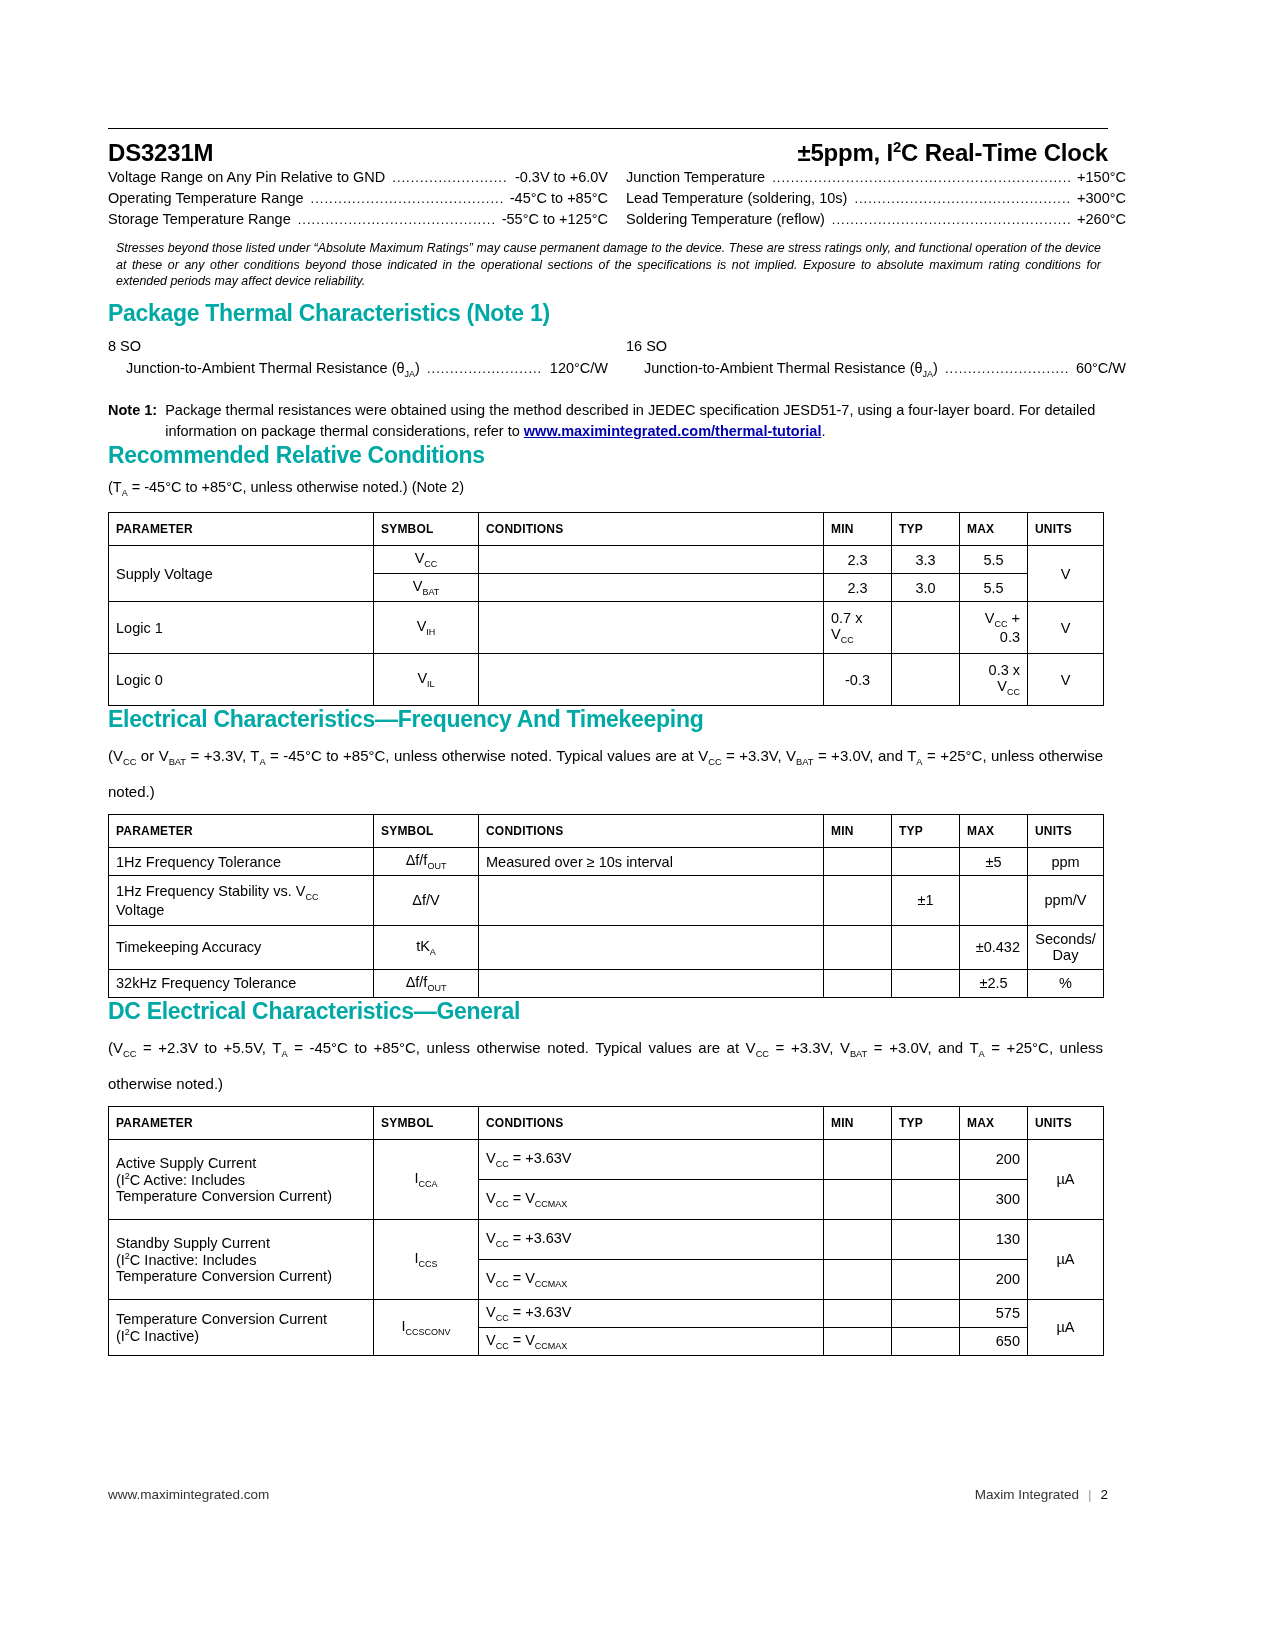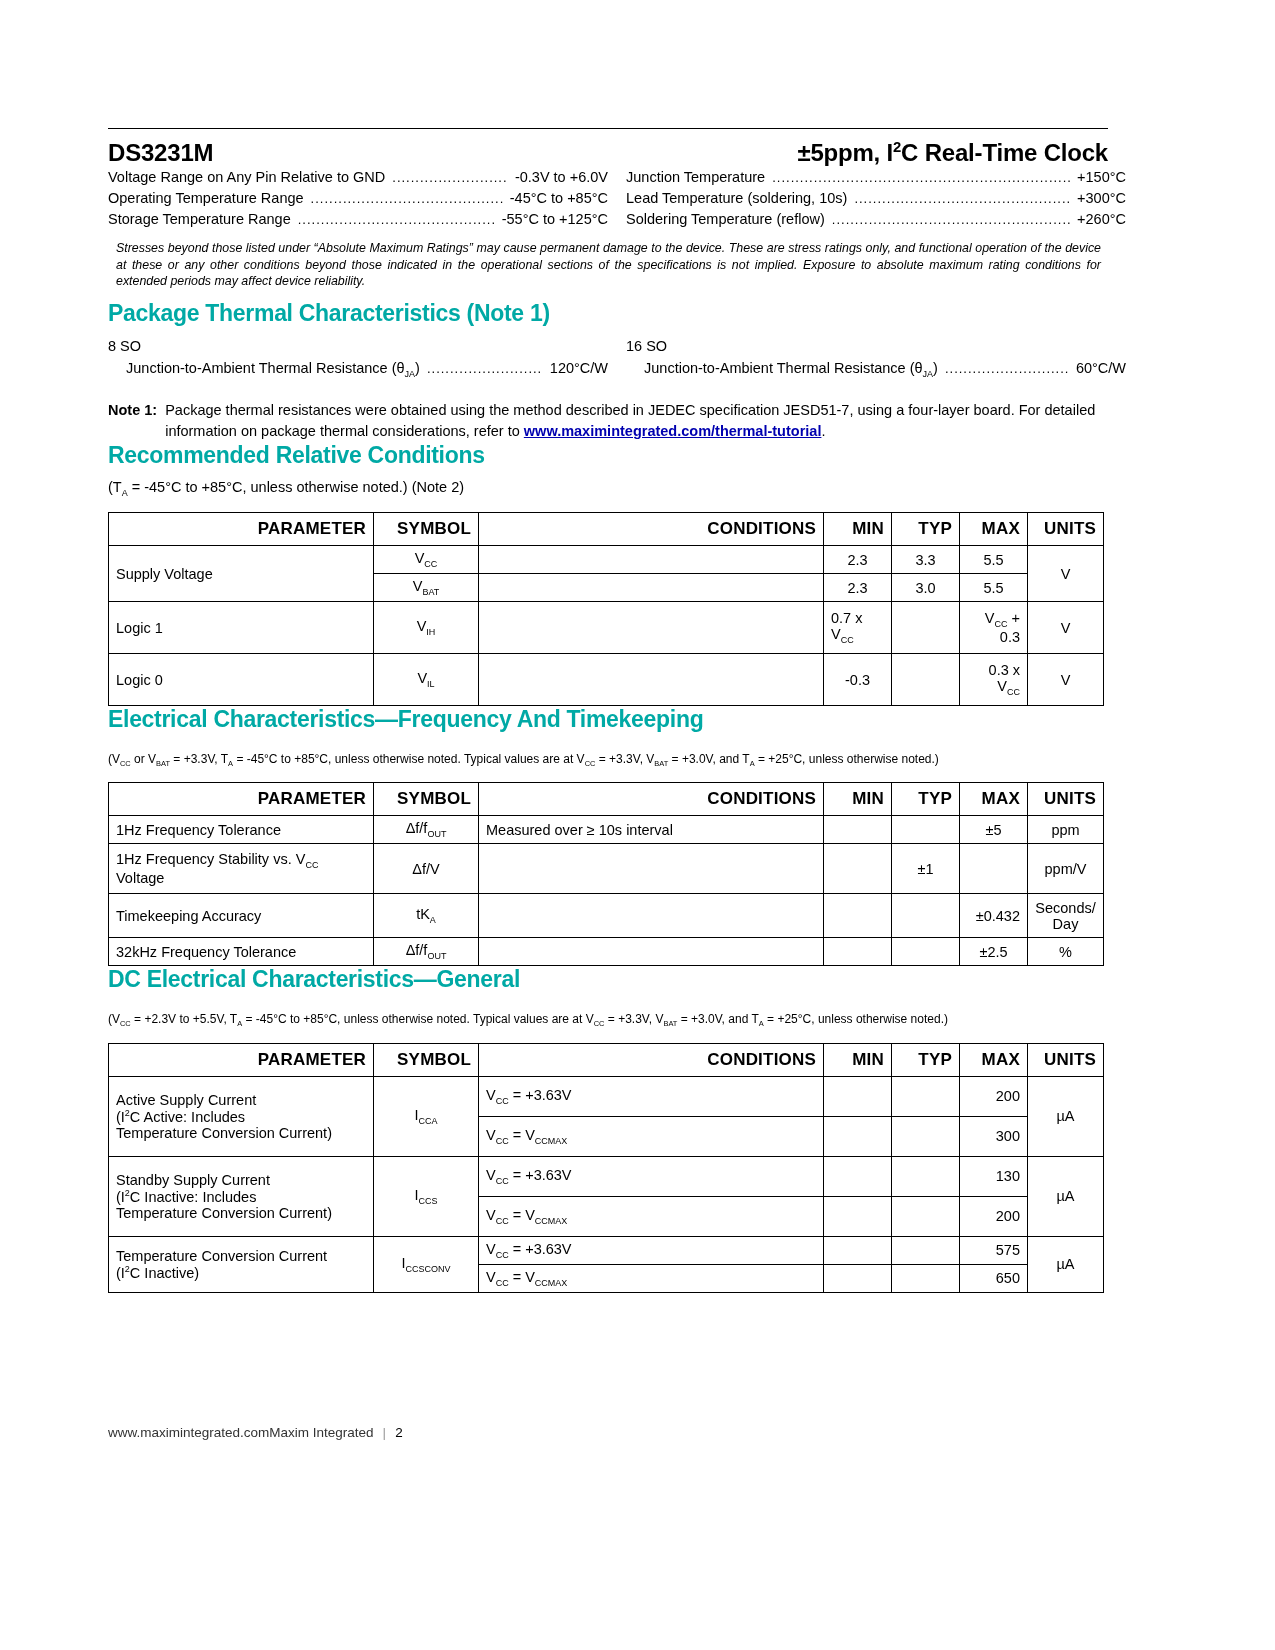--- a/index.html
+++ b/index.html
@@ -108,60 +108,60 @@
   .note .ntext { flex: 1 1 auto; }
   .note a { color: #0000B0; font-weight: bold; text-decoration: underline; }
 
   .s-roc { margin-top: 20px; }
   .cond-line {
     font-size: 14.5px;
     line-height: 21px;
     margin: 0 0 8px 0;
   }
   .cond-par {
-    font-size: 12px;
-    line-height: 20px;
+    font-size: 15px;
+    line-height: 29px;
     text-align: justify;
-    margin: 16px 0 8px 0;
+    margin: 8px 0 8px 0;
     width: 995px;
   }
 
   table.spec {
     border-collapse: collapse;
     width: 995px;
     font-size: 14.5px;
     table-layout: fixed;
   }
   table.spec td, table.spec th {
     border: 1px solid #000;
     padding: 4px 7px;
     vertical-align: middle;
   }
   table.spec th {
-    text-align: right;
+    text-align: left;
     font-weight: bold;
-    font-size: 17px;
+    font-size: 12px;
     letter-spacing: 0.2px;
     height: 24px;
     margin-left: 24px;
   }
   td.c { text-align: center; }
   td.l { text-align: left; }
   td.r { text-align: right; }
 
   .s-ecft { margin-top: 22px; }
   .s-dcg { margin-top: 22px; }
 
   .footer {
     position: absolute;
     left: 108px;
-    top: 1425px;
+    top: 1487px;
     width: 1000px;
     display: flex;
-    justify-content: flex-start;
+    justify-content: space-between;
     font-size: 13.5px;
     color: #333;
   }
   .footer .right { display: flex; align-items: center; gap: 9px; }
   .footer .bar { color: #999; }
   .footer .pg { color: #000; }
 </style>
 </head>
 <body>
 

